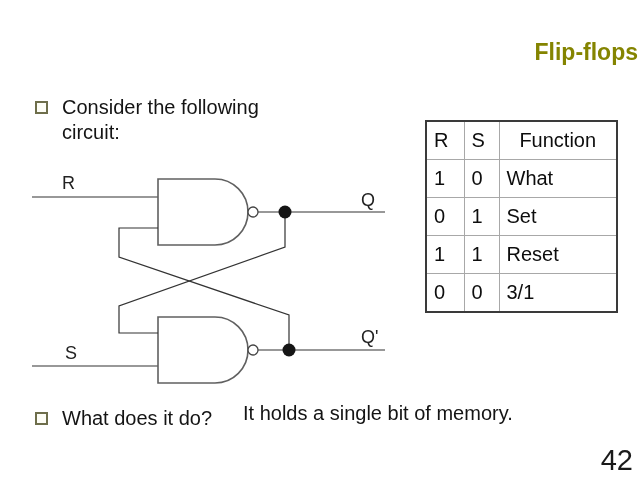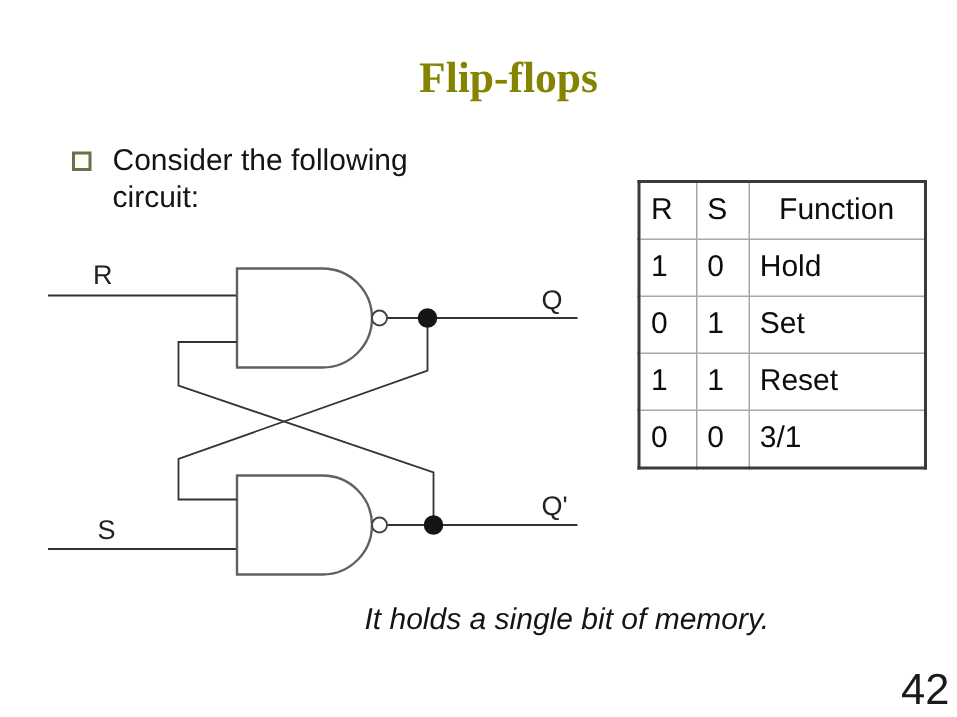--- a/index.html
+++ b/index.html
@@ -8,31 +8,29 @@
     width:638px;height:478px;
     background:#fff;
     font-family:"Liberation Sans", sans-serif;
     color:#111;
     overflow:hidden;
   }
   .slide-title{
     position:absolute;
     top:34px;left:40px;width:598px;
     margin:0;
-    text-align:center;
-    font-size:29px;line-height:36px;
+    text-align:right;
+    font-size:23px;line-height:36px;
     font-weight:bold;
     color:var(--title,#848400);
-    font-family:Liberation Serif, serif;
   }
   .bullet-item{
     position:absolute;
     display:flex;
     align-items:flex-start;
-    justify-content:flex-end;
   }
   .bullet-item.first{left:35px;top:95px;width:260px;}
   .bullet-item.second{left:35px;top:406px;width:260px;}
   .bullet-square{
     flex:0 0 auto;
     width:9px;height:9px;
     border:2px solid var(--bullet-square,#6e6e4b);
     background:#fdfdf6;
     margin-top:6px;
     margin-right:14px;
@@ -41,21 +39,20 @@
     font-size:20px;line-height:25px;
     color:#141414;
   }
   .bullet-item.first .bullet-text{width:220px;}
   .answer-text{
     position:absolute;
     left:243px;top:401px;
     font-size:20px;line-height:25px;
     color:#141414;
     white-space:nowrap;
-    font-style:italic;
   }
   .page-number{
     position:absolute;
     top:448px;right:5px;
     font-size:29px;line-height:25px;
     color:#1a1a1a;
   }
   .circuit-svg{
     position:absolute;left:0;top:0;
   }
@@ -134,38 +131,42 @@
       </colgroup>
     <tbody>
         <tr>
       <th>R</th>
       <th>S</th>
       <th class="fn-head">Function</th>
     </tr>
     <tr>
       <td>1</td>
       <td>0</td>
-      <td>Hold</td>
+      <td>What</td>
     </tr>
     <tr>
       <td>0</td>
       <td>1</td>
       <td>Set</td>
     </tr>
     <tr>
       <td>1</td>
       <td>1</td>
       <td>Reset</td>
     </tr>
     <tr>
       <td>0</td>
       <td>0</td>
       <td>3/1</td>
     </tr>
   </tbody>
     </table>
 
+  <div class="bullet-item second">
+    <span class="bullet-square"></span>
+    <span class="bullet-text">What does it do?</span>
+  </div>
 
   <div class="answer-text">It holds a single bit of memory.</div>
 
   <div class="page-number">42</div>
 
 </div>
 
 </body></html>

